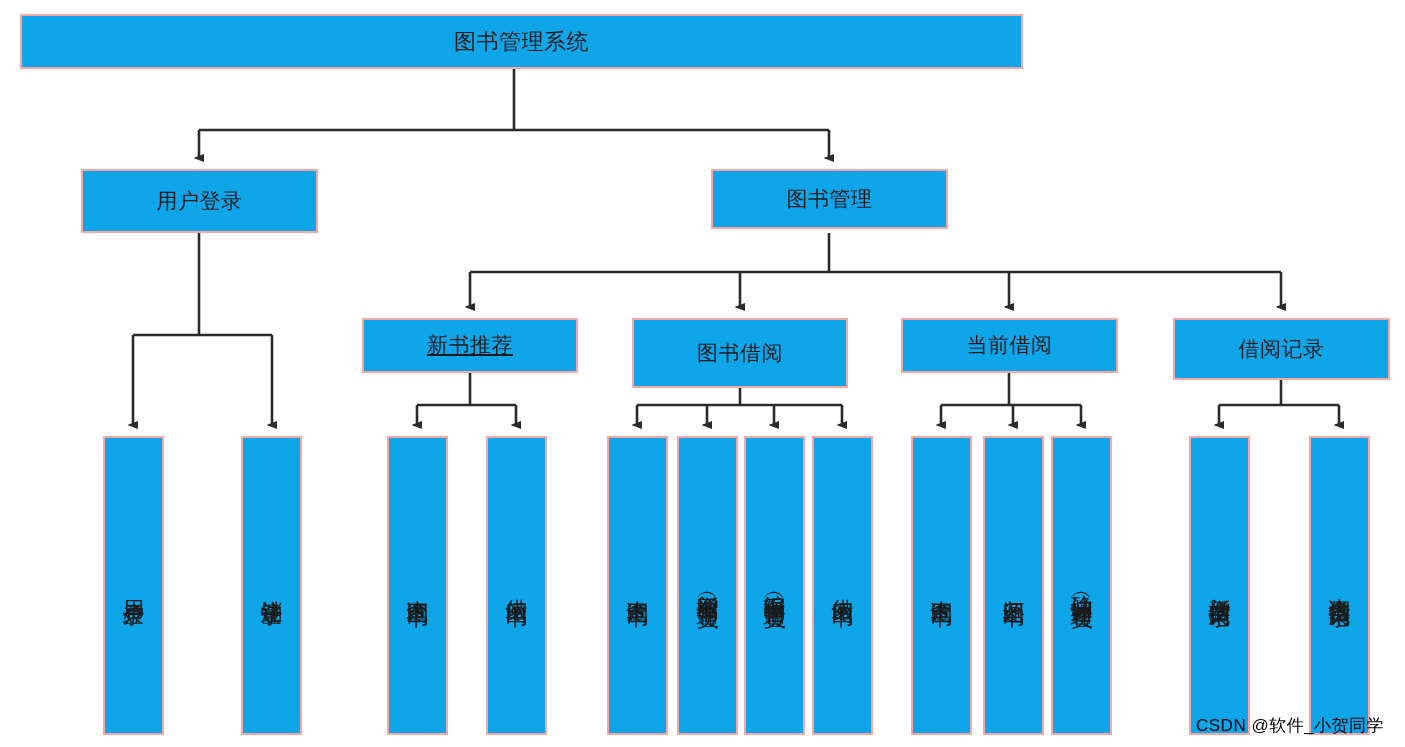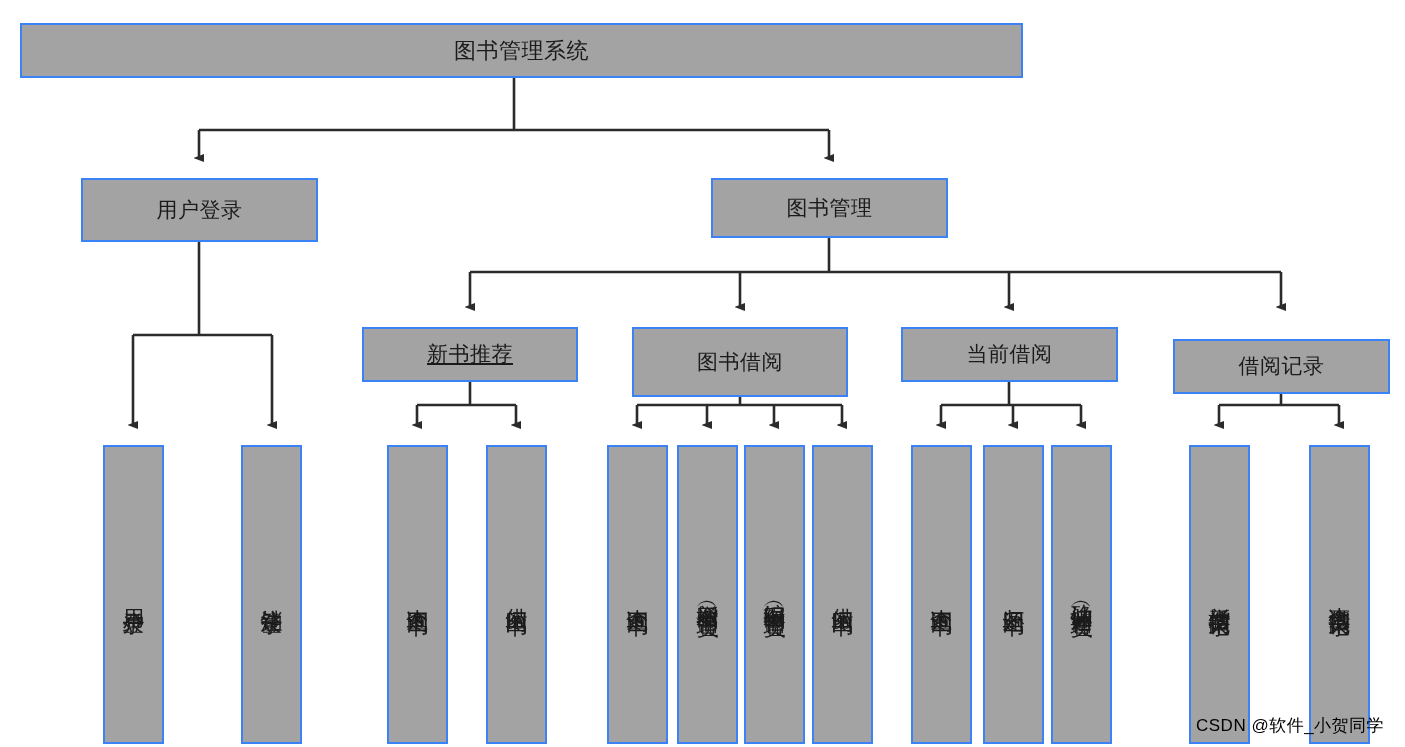--- a/index.html
+++ b/index.html
@@ -22,27 +22,26 @@
     position: absolute;
     left: 0;
     top: 0;
     width: 1405px;
     height: 747px;
     pointer-events: none;
   }
   .node {
     position: absolute;
     box-sizing: border-box;
-    background: #a3a3a3;
-    border: 2px solid #3b82f6;
+    background: #0ea5e9;
+    border: 2px solid #fca5a5;
     display: flex;
     align-items: center;
     justify-content: center;
     color: #1b1b1b;
-    margin-top: 9px;
   }
   .node .label {
     display: block;
     text-align: center;
     line-height: 1.18;
     letter-spacing: 0.5px;
   }
   .node.horizontal .label {
     writing-mode: horizontal-tb;
     font-size: 21px;
@@ -143,21 +142,21 @@
   </div>
 
   <div class="node horizontal" style="left:632px; top:318px; width:216px; height:70px;">
     <span class="label">图书借阅</span>
   </div>
 
   <div class="node horizontal" style="left:901px; top:318px; width:217px; height:55px;">
     <span class="label">当前借阅</span>
   </div>
 
-  <div class="node horizontal" style="left:1173px; top:330px; width:217px; height:55px;">
+  <div class="node horizontal" style="left:1173px; top:318px; width:217px; height:62px;">
     <span class="label">借阅记录</span>
   </div>
 
   <div class="node vertical" style="left:103px; top:436px; width:61px; height:299px;">
     <span class="label">用户登录</span>
   </div>
 
   <div class="node vertical" style="left:241px; top:436px; width:61px; height:299px;">
     <span class="label">注销登录</span>
   </div>

